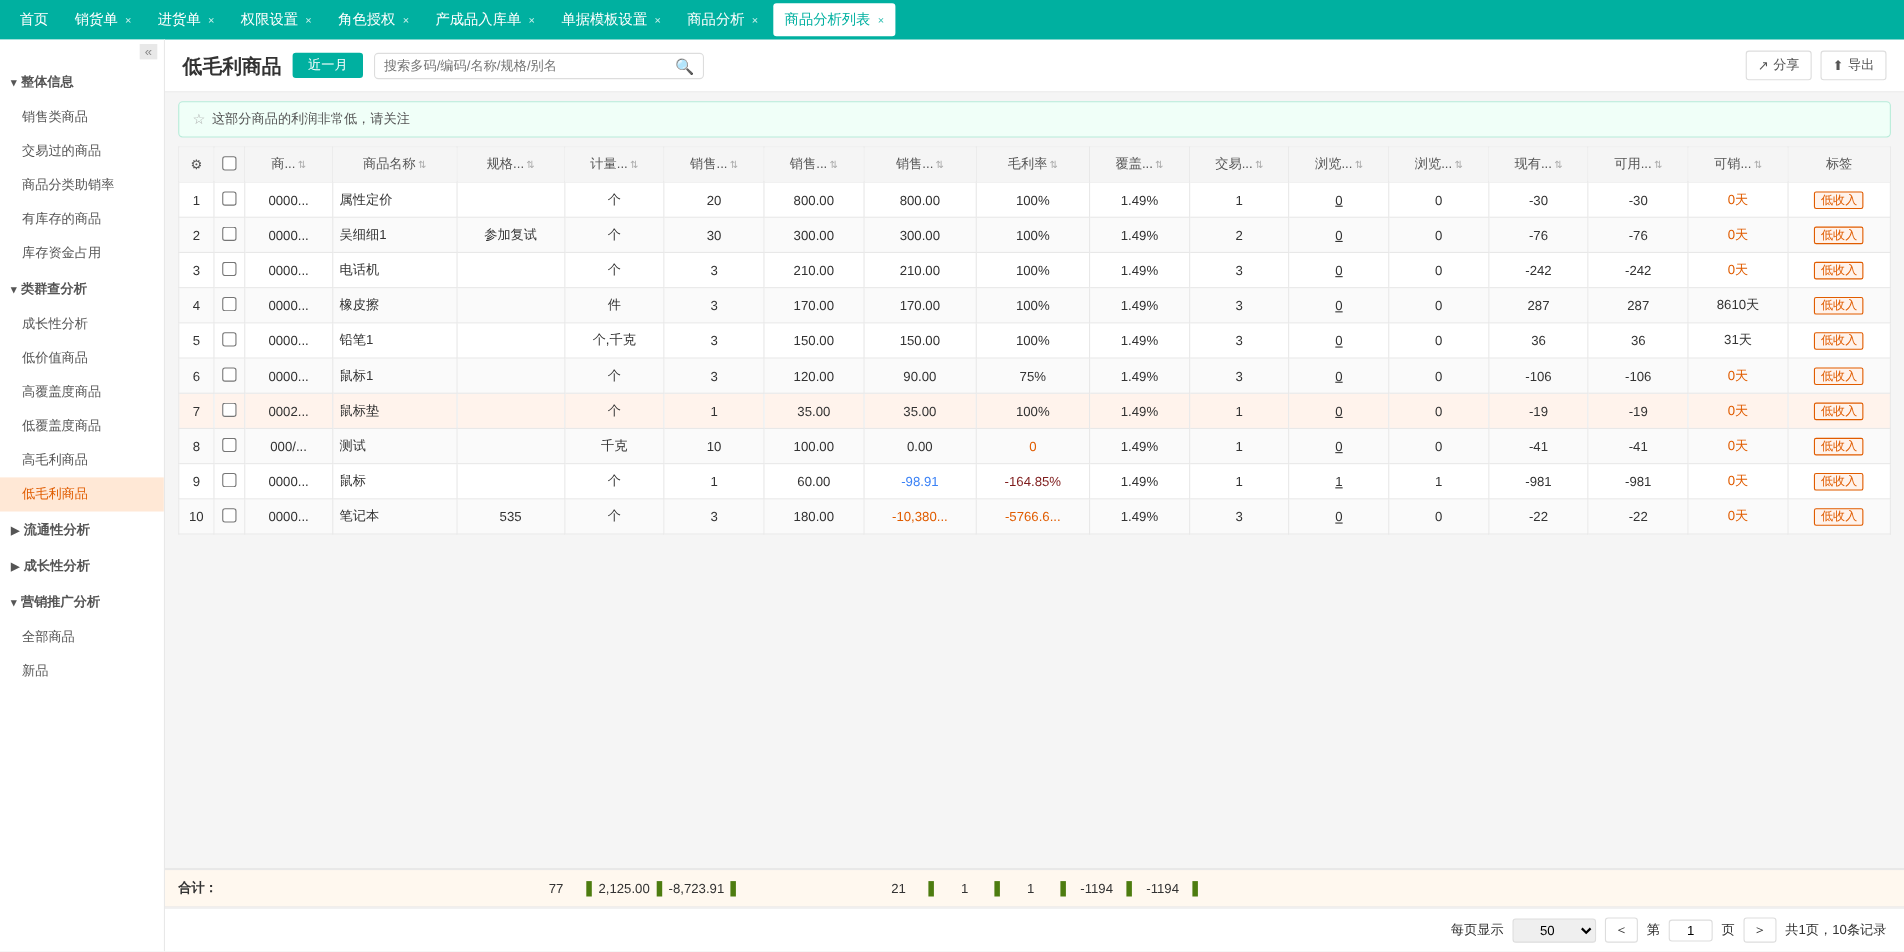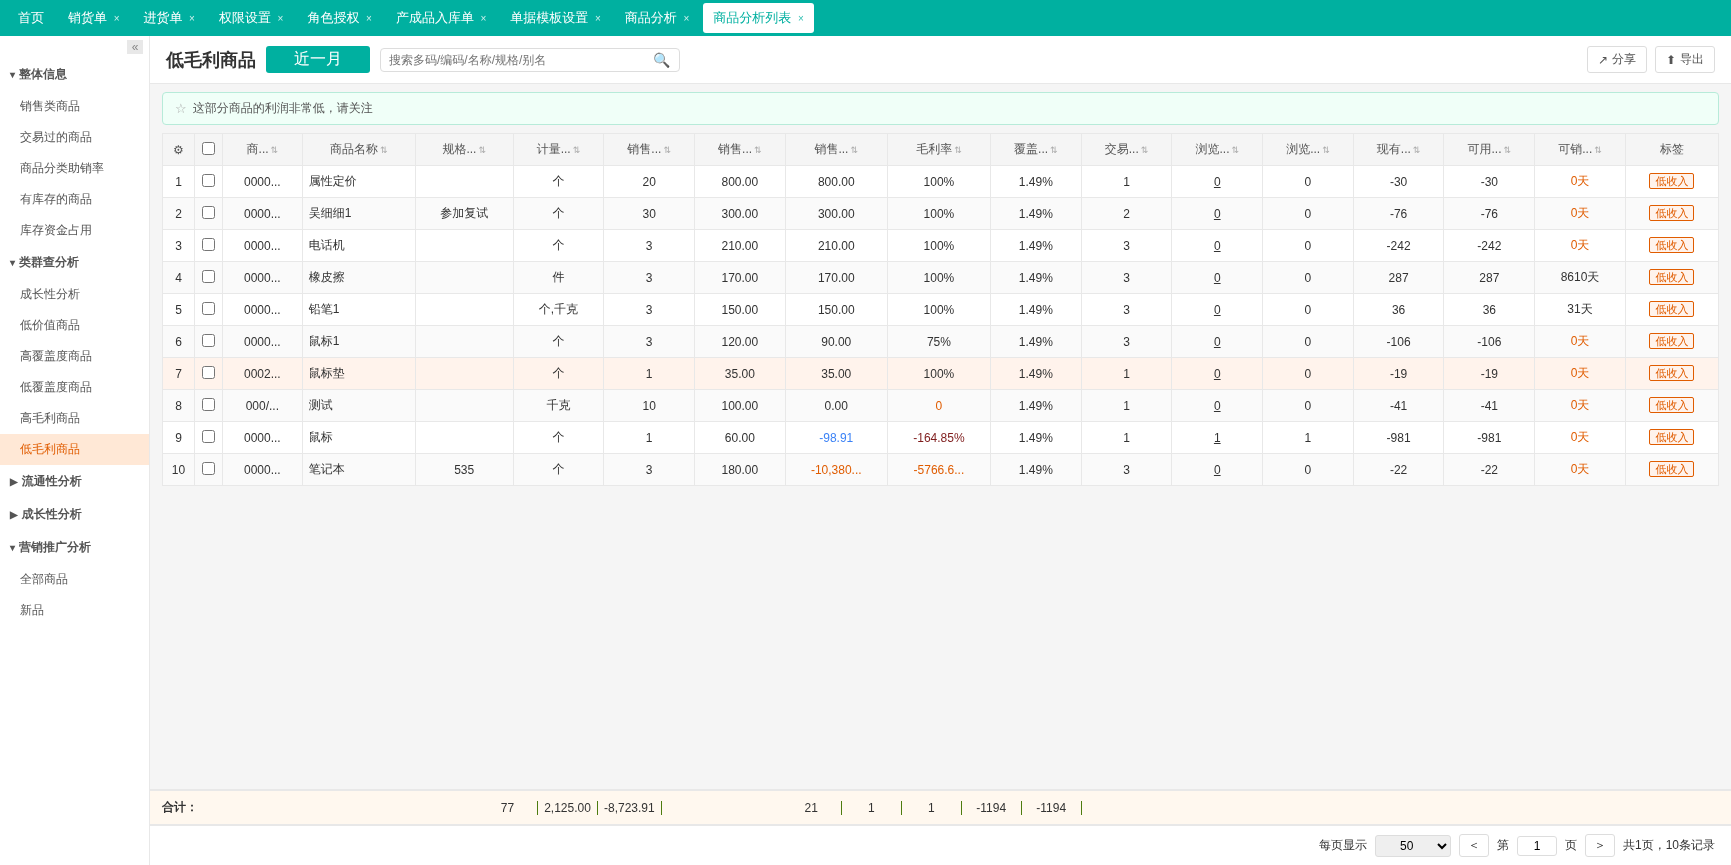--- a/index.html
+++ b/index.html
@@ -68,22 +68,22 @@
       align-items: center;
       gap: 10px;
       border-bottom: 1px solid #e8e8e8;
     }
     .page-title { font-size: 18px; font-weight: bold; color: #333; }
     .tag-btn {
       background: #00b0a0;
       color: #fff;
       border: none;
       border-radius: 3px;
-      padding: 3px 28px;
-      font-size: 16px;
+      padding: 3px 14px;
+      font-size: 12px;
       cursor: pointer;
     }
     .search-box {
       display: flex;
       align-items: center;
       border: 1px solid #ddd;
       border-radius: 4px;
       padding: 3px 8px;
       flex: 1;
       max-width: 300px;
@@ -184,21 +184,21 @@
       align-items: center;
       font-size: 12px;
       color: #333;
       border-bottom: 1px solid #e8e8e8;
     }
     .footer-label { font-weight: bold; margin-right: 20px; }
     .footer-cell {
       min-width: 60px;
       text-align: center;
       padding: 0 6px;
-      border-right: 1px solid #4d7c0f;
+      border-right: 5px solid #4d7c0f;
     }
 
     
     .pagination-bar {
       background: #fff;
       padding: 8px 16px;
       display: flex;
       align-items: center;
       justify-content: flex-end;
       gap: 8px;

